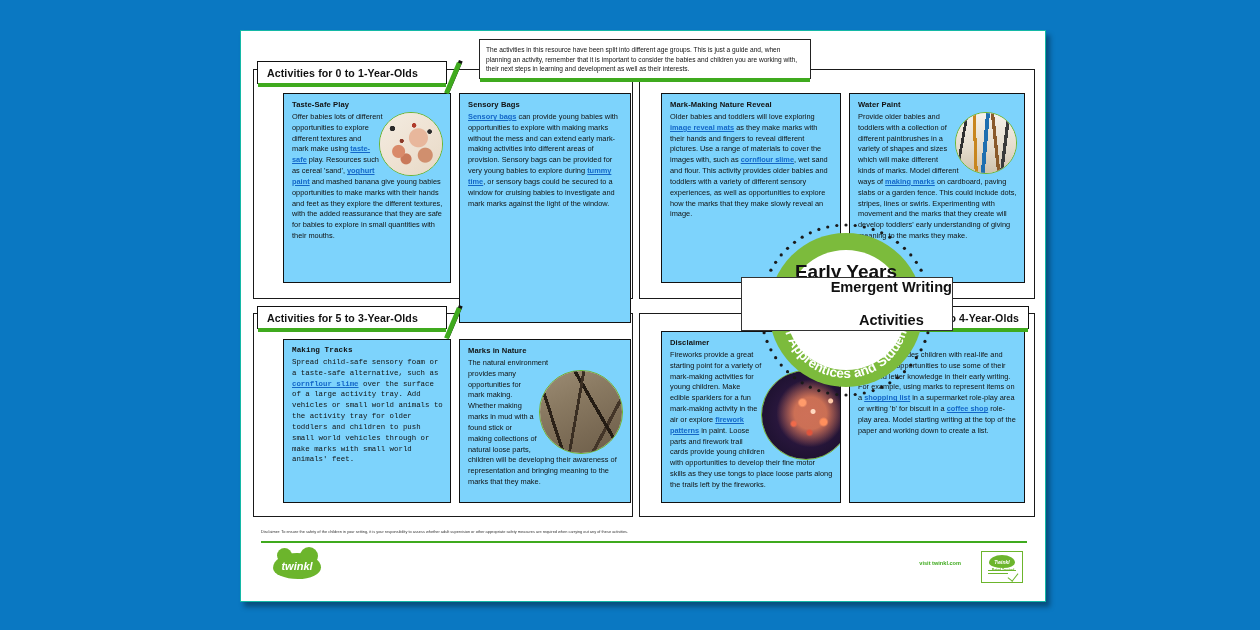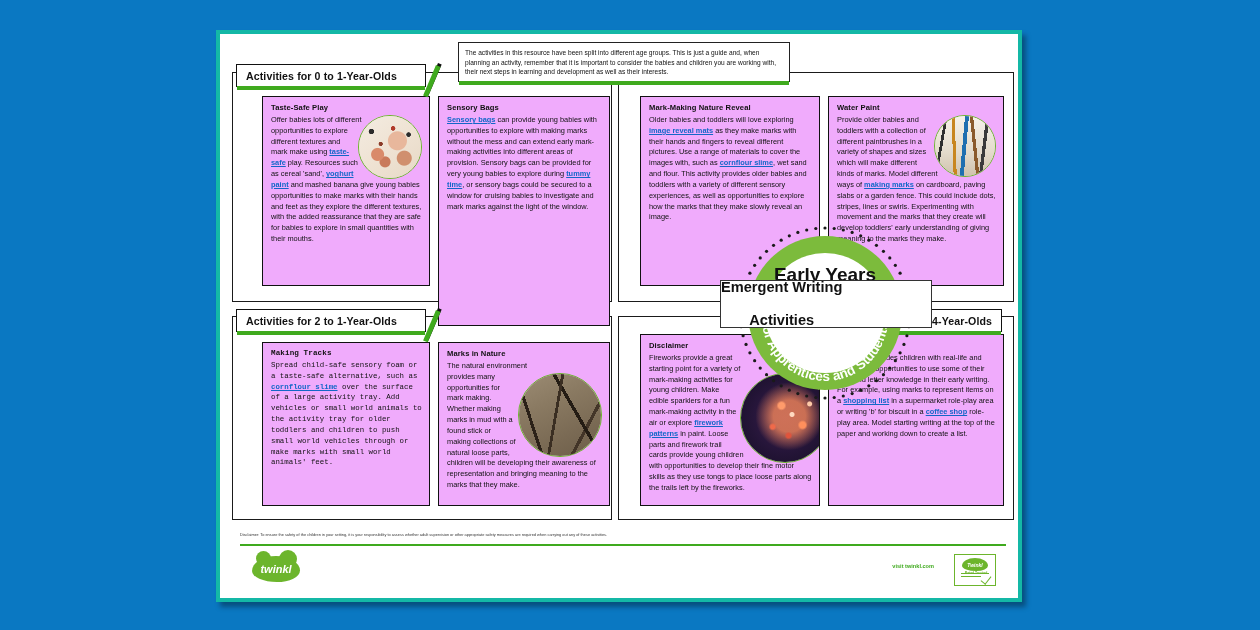--- a/index.html
+++ b/index.html
@@ -6,23 +6,23 @@
   html,body{margin:0;padding:0;}
   body{
     width:1260px;height:630px;overflow:hidden;
     background:#0a78c2;
     font-family:"Liberation Sans", sans-serif;
   }
   .stage{position:relative;width:1260px;height:630px;}
 
   
   .page{
-    position:absolute;left:216px;top:30px;width:806px;height:572px;
+    position:absolute;left:240px;top:30px;width:806px;height:572px;
     background:#ffffff;
-    border:4px solid #14b8a6;
+    border:1px solid #14b8a6;
     box-shadow:4px 5px 5px rgba(0,0,0,.35);
     box-sizing:border-box;
   }
 
   
   .infobox{
     position:absolute;left:238px;top:8px;width:332px;
     background:#fff;border:1px solid #222;
     box-sizing:border-box;padding:5px 6px 4px 6px;
     z-index:30;
@@ -77,21 +77,21 @@
     transform:rotate(-23deg);transform-origin:top right;
   }
 
   .tab.t1{left:16px;top:30px;}
   .tab.t2{right:16px;top:30px;}
   .tab.t3{left:16px;top:275px;}
   .tab.t4{right:16px;top:275px;}
 
   
   .card{
-    position:absolute;background:#f0abfc;border:1px solid #111;
+    position:absolute;background:#7dd3fc;border:1px solid #111;
     box-sizing:border-box;padding:6px 7px 6px 8px;overflow:hidden;
   }
   .card h3{
     margin:0 0 3px 0;font-size:7.6px;font-weight:bold;color:#111;letter-spacing:.1px;
   }
   .card p{
     margin:0;font-size:7.4px;line-height:1.46;color:#111;text-align:left;
   }
   .card a{color:#1367c8;text-decoration:underline;font-weight:bold;}
 
@@ -179,23 +179,23 @@
   }
   .badge .ring-inner{
     position:absolute;left:36px;top:31px;width:120px;height:120px;
     border-radius:50%;background:#fff;
   }
   .badge .title-top{
     position:absolute;left:20px;top:42px;width:152px;text-align:center;
     font-size:19px;font-weight:bold;color:#111;
   }
   .badge .title-box{
-    position:absolute;left:-9px;top:58px;width:212px;height:48px;
+    position:absolute;left:-9px;top:58px;width:212px;height:54px;
     background:#fff;border:1px solid #333;
-    display:flex;align-items:center;justify-content:flex-start;
+    display:flex;align-items:center;justify-content:flex-end;
     box-sizing:border-box;
   }
   .badge .title-box span{
     display:block;text-align:center;font-size:14.6px;font-weight:bold;
     color:#111;line-height:1.12;
   }
   .badge .arc-text{position:absolute;left:0;top:0;}
   .badge .arc-text text{
     font-family:"Liberation Sans", sans-serif;font-size:13.5px;font-weight:bold;fill:#ffffff;
   }
@@ -262,21 +262,21 @@
 <div class="stage">
 
   <div class="page">
 
     <div class="tab left t1">
       <span class="tab-label">Activities for 0 to 1-Year-Olds</span>
       <span class="slash"></span>
       <span class="tab-underline"></span>
     </div>
     <div class="tab left t3">
-      <span class="tab-label">Activities for 2 to 1-Year-Olds</span>
+      <span class="tab-label">Activities for 5 to 3-Year-Olds</span>
       <span class="slash"></span>
       <span class="tab-underline"></span>
     </div>
     <div class="tab right t4">
       <span class="slash"></span>
       <span class="tab-label">Activities for 3 to 4-Year-Olds</span>
       <span class="tab-underline"></span>
     </div>
 
     <div class="panel q1"></div>

